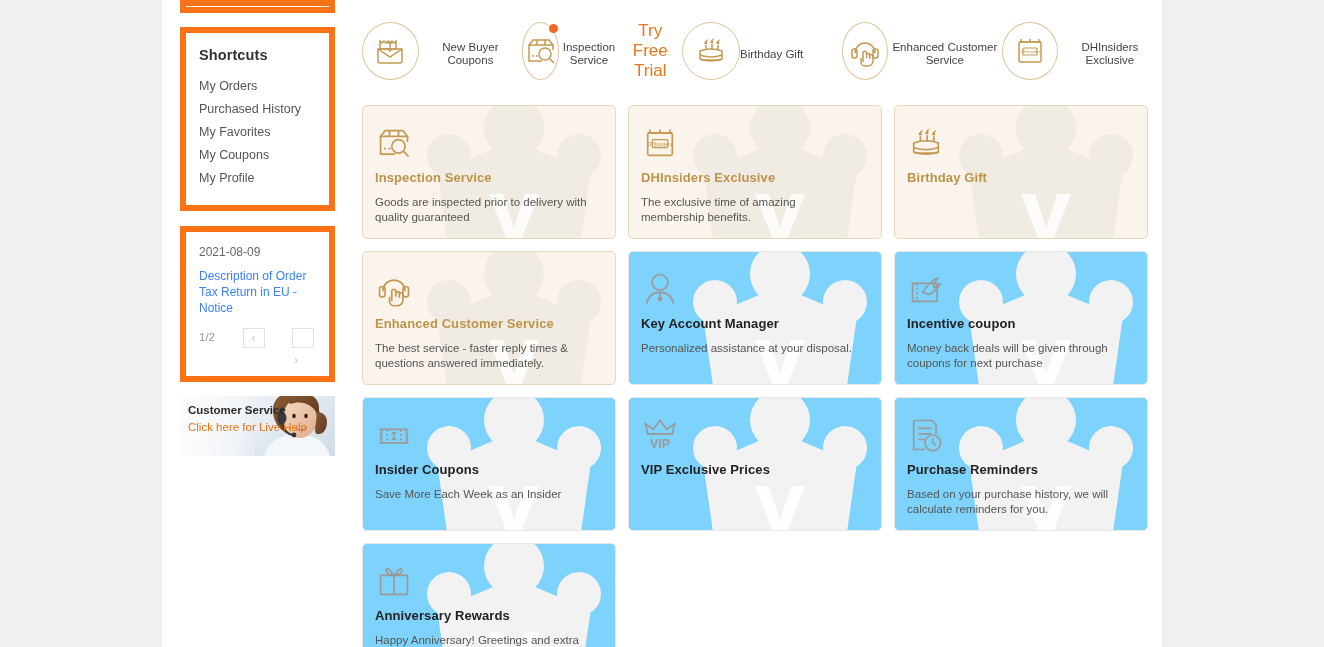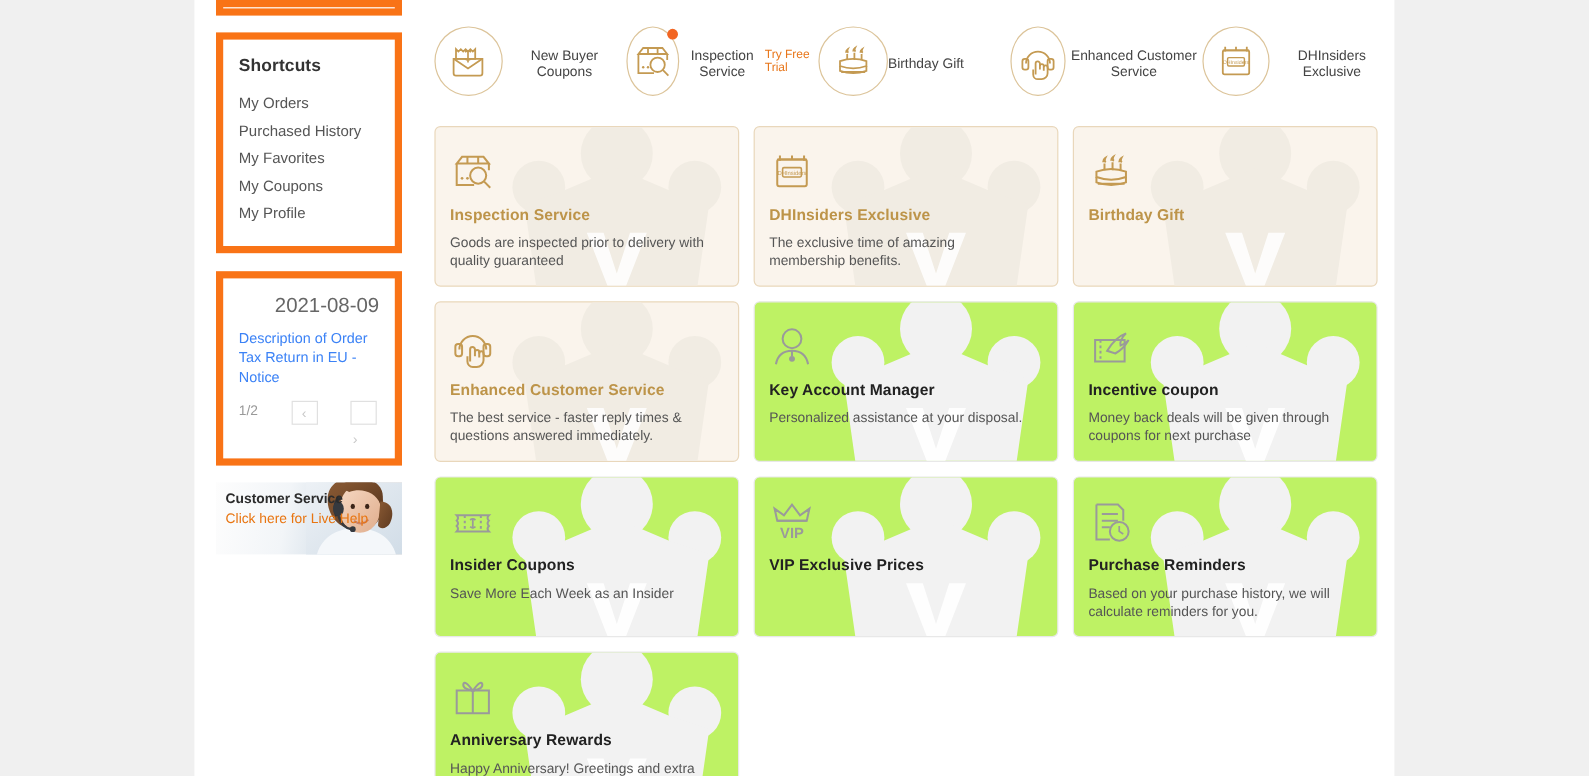--- a/index.html
+++ b/index.html
@@ -42,21 +42,21 @@
   }
   .shortcut-link {
     display: block;
     font-size: 12.5px; color: #555;
     padding: 4.5px 13px;
     text-decoration: none; cursor: pointer;
     white-space: nowrap;
   }
 
   .notice { margin-top: 15px; padding: 13px 13px 10px 13px; }
-  .notice-date { font-size: 17px; color: #666; margin-bottom: 9px; text-align: right; }
+  .notice-date { font-size: 12px; color: #666; margin-bottom: 9px; }
   .notice-title {
     font-size: 12px; color: #3b82f6; line-height: 16px;
     cursor: pointer; margin-bottom: 12px;
   }
   .notice-pager {
     display: flex; align-items: flex-start; justify-content: space-between;
     gap: 6px; flex-wrap: wrap; padding-right: 2px;
   }
   .pager-count { font-size: 11.5px; color: #999; padding-top: 3px; }
   .pager-btn {
@@ -108,36 +108,36 @@
   }
   .iconnav-dot {
     position: absolute; right: 0px; top: 1px;
     width: 9px; height: 9px; border-radius: 50%;
     background: #f26522;
   }
   .iconnav-label {
     margin-top: 8px; text-align: center;
     font-size: 11.5px; color: #444; line-height: 13px;
   }
-  .iconnav-trial { font-size: 10px; color: #e8761a; margin-top: 2px; }
+  .iconnav-trial { font-size: 17px; color: #e8761a; margin-top: 2px; text-align: center; }
 
   
   .grid {
     position: absolute;
     left: 362px; top: 105px;
     width: 800px;
     display: flex; flex-wrap: wrap;
     gap: 12px 12px;
   }
   .card {
     position: relative;
     width: 254px; height: 134px;
     border: 1px solid #e8e8e8;
     border-radius: 5px;
-    background: #bef264;
+    background: #7dd3fc;
     overflow: hidden;
     padding: 18px 16px 0 12px;
     cursor: pointer;
   }
   .card.active {
     background: #faf4ec;
     border-color: #e9d7bb;
   }
   .card-wm {
     position: absolute; right: 6px; bottom: -30px;

